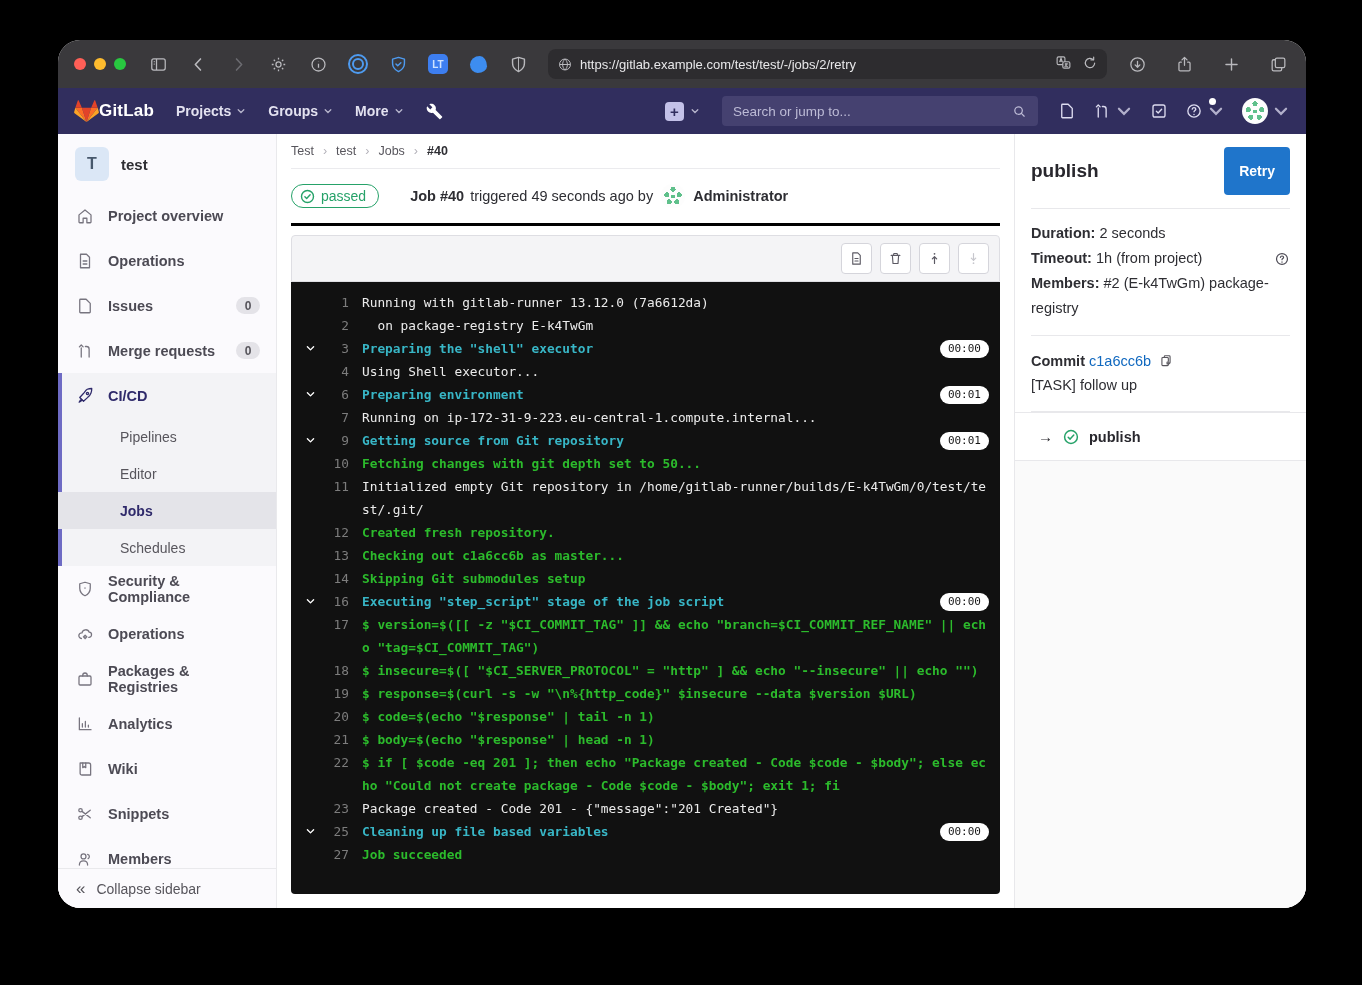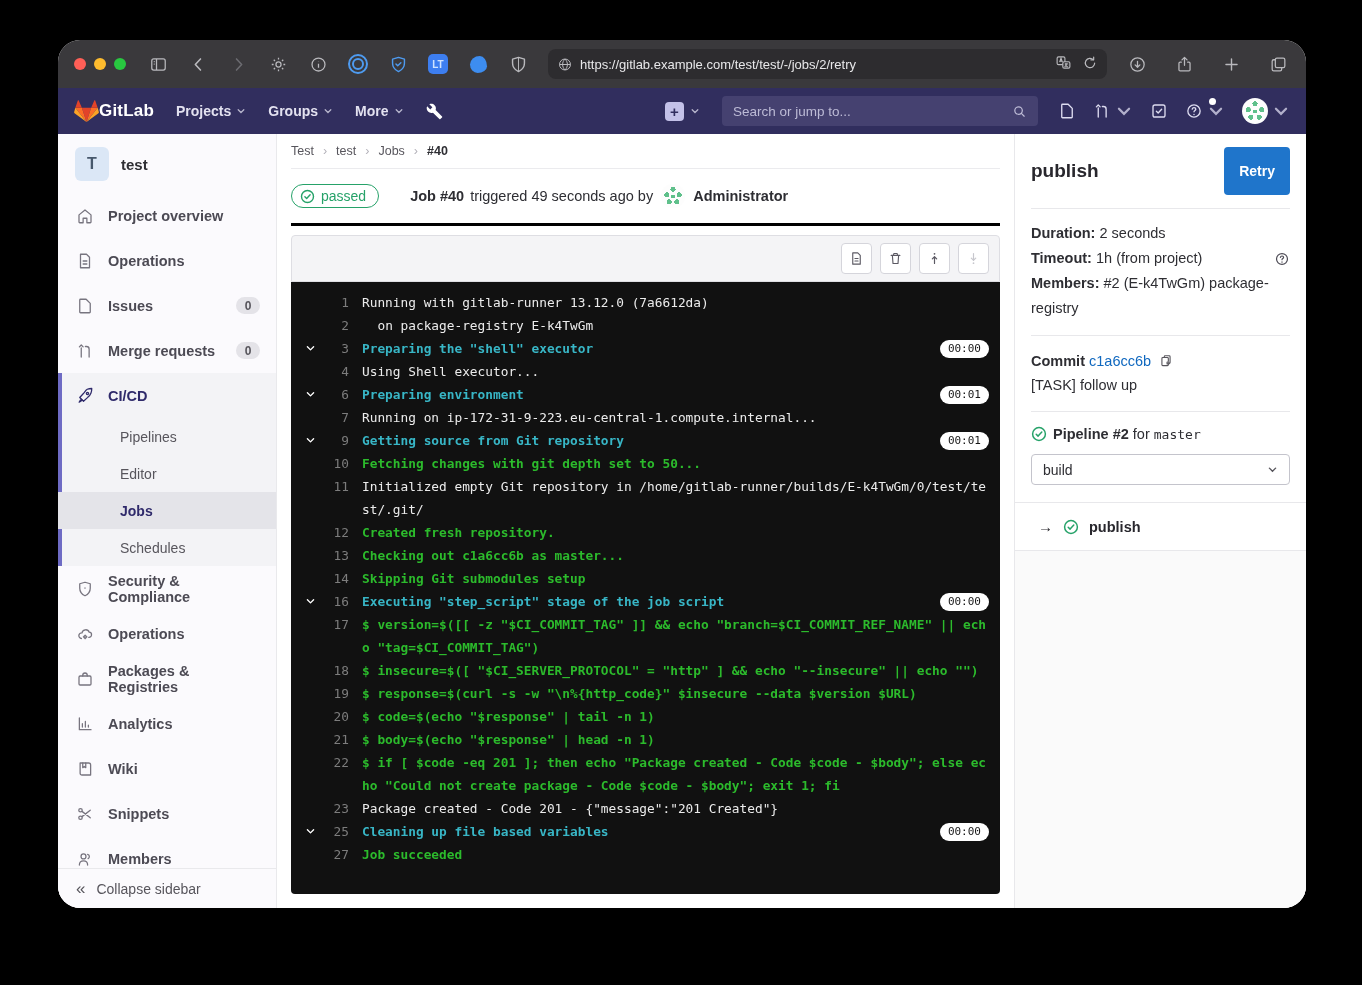--- a/index.html
+++ b/index.html
@@ -687,37 +687,20 @@
                   <rect x="5" y="6" width="11" height="14" rx="1.5"></rect>
                   <path d="M9 6V4.5A1.5 1.5 0 0 1 10.5 3h7A1.5 1.5 0 0 1 19 4.5v10a1.5 1.5 0 0 1-1.5 1.5H16"></path>
                   <rect x="13" y="13" width="4" height="4" fill="#fff" stroke="none"></rect>
                   <rect x="13.8" y="13.8" width="3.2" height="3.2" rx="0.5"></rect>
                 </svg>
               </span>
           </div>
           <div>[TASK] follow up</div>
         </div>
         <div class="pdivider"></div>
-        <div class="pipe-block">
-          <div class="pipe-row">
-            <span class="ck-green">
-                <svg viewBox="0 0 16 16" fill="none" stroke="currentColor" stroke-width="1.5" stroke-linecap="round" stroke-linejoin="round">
-                  <circle cx="8" cy="8" r="6.4"></circle>
-                  <path d="M5.2 8.2l1.9 1.9 3.7-4"></path>
-                </svg>
-              </span>
-            <span><span class="b600">Pipeline</span> <span class="b600">#2</span> <span>for</span> <span class="mono">master</span></span>
-          </div>
-          <div class="stage-select">
-            <span>build</span>
-            <svg viewBox="0 0 16 16" fill="none" stroke="currentColor" stroke-width="2" stroke-linecap="round">
-                <path d="M3.5 6 8 10.5 12.5 6"></path>
-              </svg>
-          </div>
-        </div>
       </div>
       <div class="stage-row">
         <span class="stage-arrow">→</span>
         <span class="ck-green">
             <svg viewBox="0 0 16 16" fill="none" stroke="currentColor" stroke-width="1.5" stroke-linecap="round" stroke-linejoin="round">
               <circle cx="8" cy="8" r="6.4"></circle>
               <path d="M5.2 8.2l1.9 1.9 3.7-4"></path>
             </svg>
           </span>
         <span class="stage-name">publish</span>

